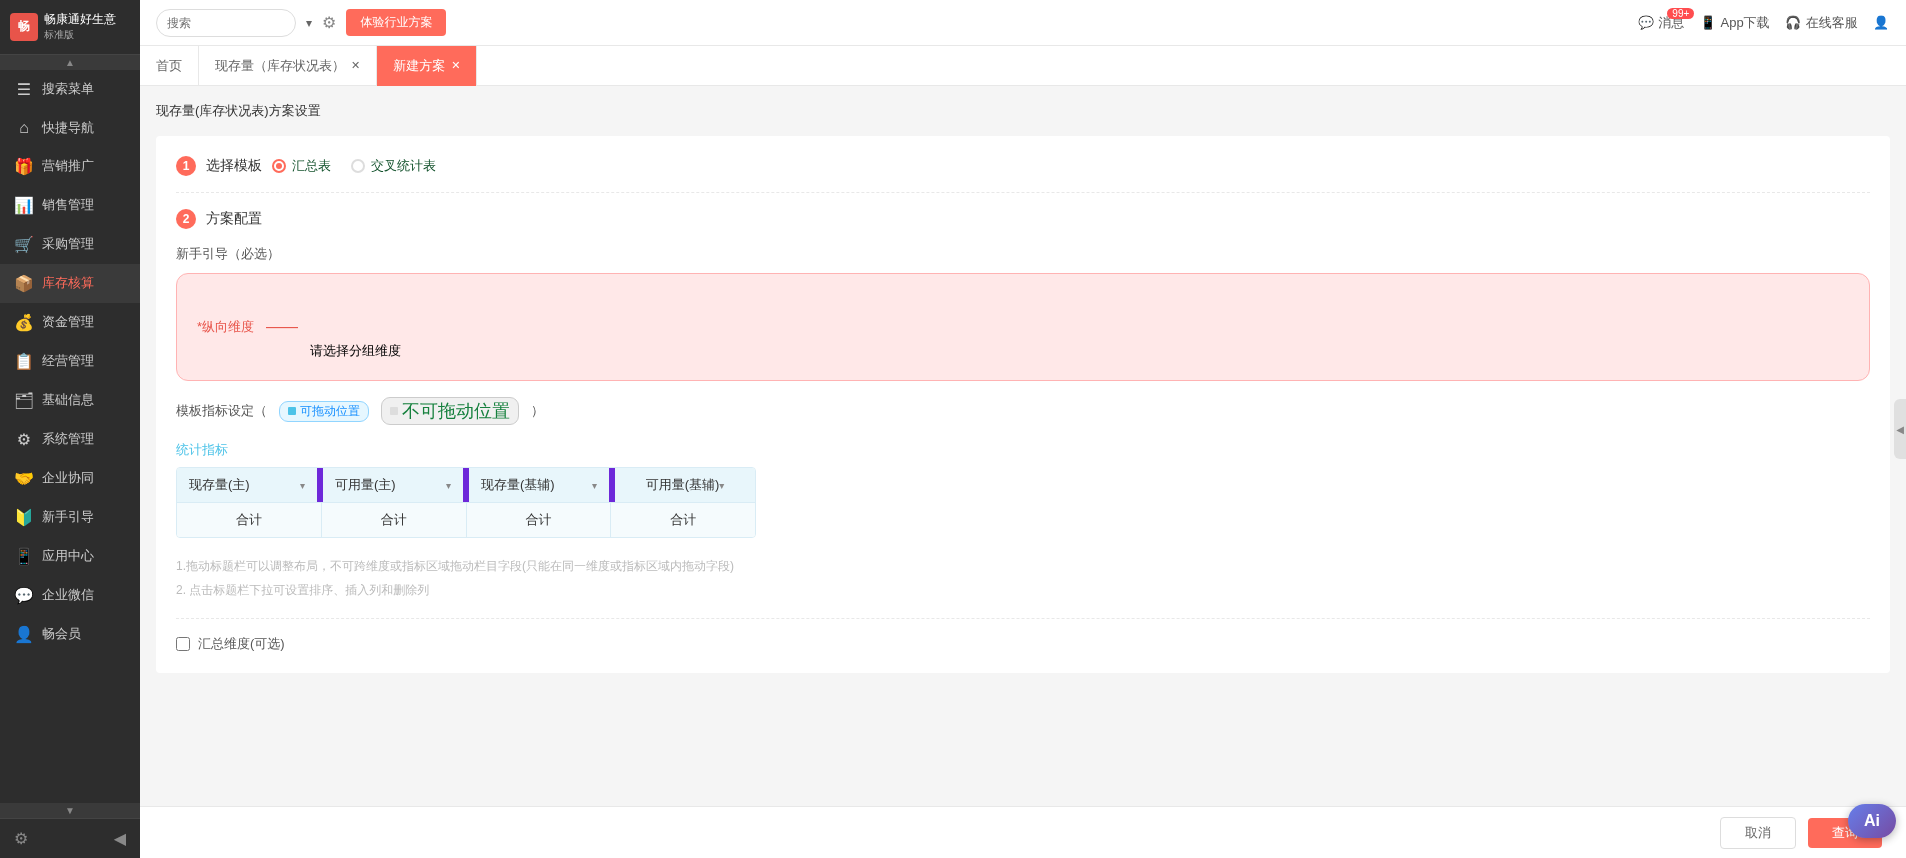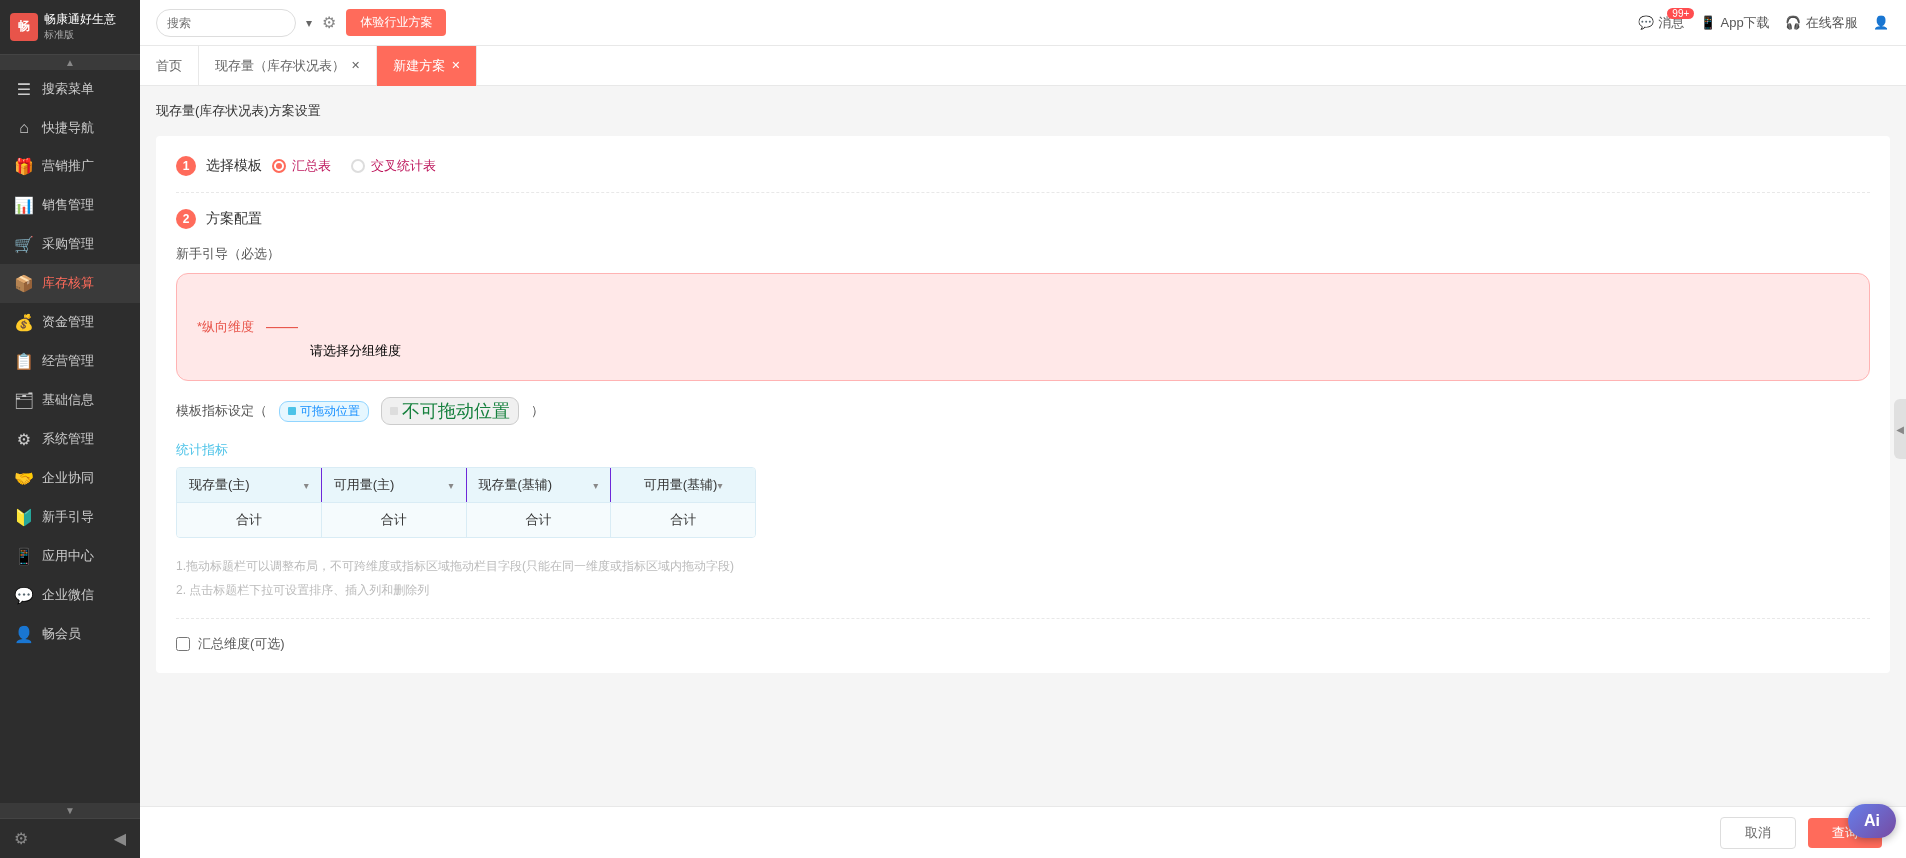--- a/index.html
+++ b/index.html
@@ -188,21 +188,21 @@
       background: #ff6b5b;
       color: white;
       border-radius: 50%;
       display: flex; align-items: center; justify-content: center;
       font-size: 12px; font-weight: bold;
       flex-shrink: 0;
     }
     .step-title { font-size: 14px; color: #333; font-weight: 500; }
 
     .radio-group { display: flex; align-items: center; gap: 20px; }
-    .radio-item { display: flex; align-items: center; gap: 6px; cursor: pointer; font-size: 13px; color: #be185d; }
+    .radio-item { display: flex; align-items: center; gap: 6px; cursor: pointer; font-size: 13px; color: #14532d; }
     .radio-dot {
       width: 14px; height: 14px;
       border-radius: 50%;
       border: 2px solid #ddd;
       display: flex; align-items: center; justify-content: center;
     }
     .radio-dot.checked { border-color: #ff6b5b; }
     .radio-dot.checked::after {
       content: '';
       width: 6px; height: 6px;
@@ -285,21 +285,21 @@
     }
     .stats-header-row {
       display: flex;
       background: #e8f6fb;
     }
     .stats-header-cell {
       flex: 1;
       padding: 8px 12px;
       font-size: 13px;
       color: #333;
-      border-right: 1px solid #6d28d9;
+      border-right: 6px solid #6d28d9;
       display: flex;
       align-items: center;
       justify-content: space-between;
     }
     .stats-header-cell:last-child { border-right: none; justify-content: center; }
     .stats-data-row {
       display: flex;
       border-top: 1px solid #d9ecf5;
       background: #f5fbfd;
     }

